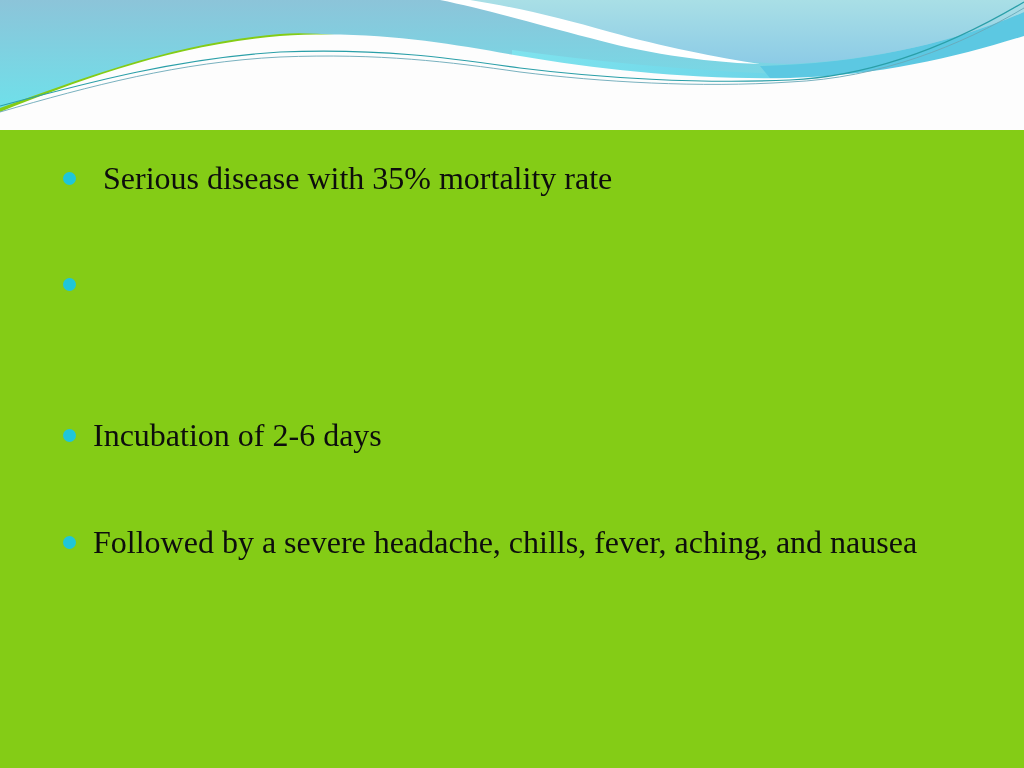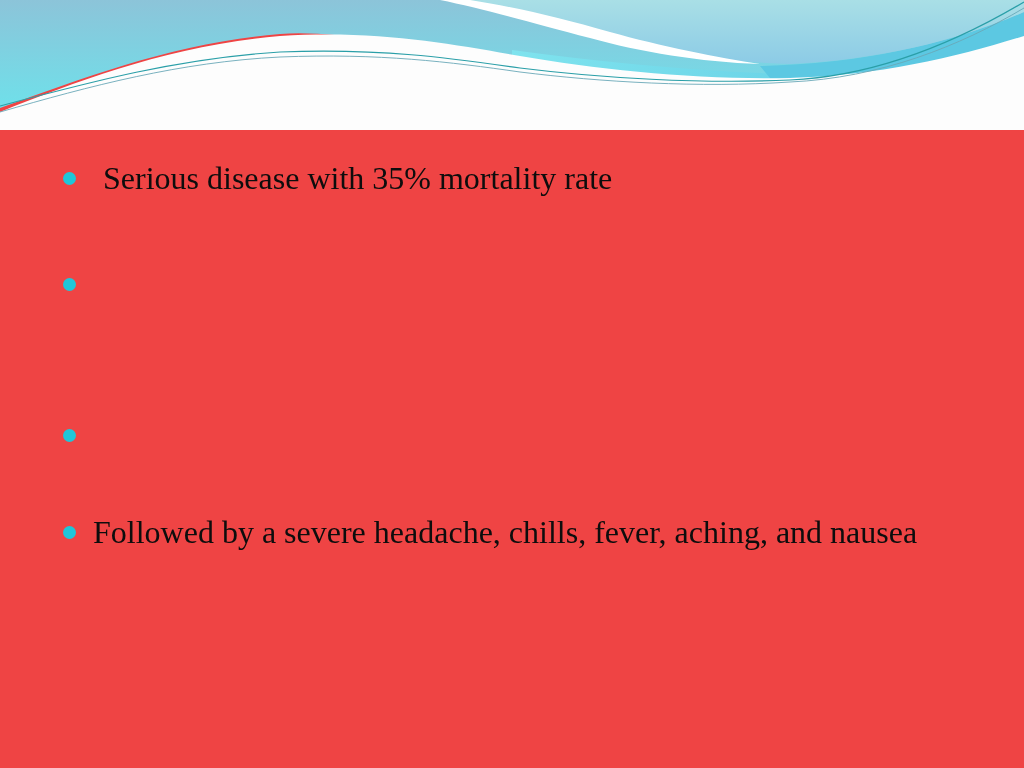--- a/index.html
+++ b/index.html
@@ -7,21 +7,21 @@
       padding: 0;
       width: 1024px;
       height: 768px;
       overflow: hidden;
       background: #fdfdfd;
     }
     .slide {
       position: relative;
       width: 1024px;
       height: 768px;
-      background: #ef4444;
+      background: #84cc16;
       font-family: "Liberation Serif", "DejaVu Serif", serif;
       color: #0d0d0d;
     }
     .header-wave {
       position: absolute;
       left: 0;
       top: 0;
       width: 1024px;
       height: 130px;
     }
@@ -46,21 +46,21 @@
       left: 1px;
       top: 15px;
       width: 13px;
       height: 13px;
       border-radius: 50%;
       background: #1fc6d9;
     }
     .b1 { position: absolute; top: 7px; }
     .b2 { position: absolute; top: 113px; }
     .b3 { position: absolute; top: 264px; }
-    .b4 { position: absolute; top: 361px; }
+    .b4 { position: absolute; top: 371px; }
     .bullet-item { margin-bottom: 0; width: 860px; }
   </style>
 </head>
 <body>
 
 <div class="slide">
 
   <svg class="header-wave" viewBox="0 0 1024 130" preserveAspectRatio="none" xmlns="http://www.w3.org/2000/svg">
     <defs>
       <linearGradient id="gLeft" x1="0" y1="0" x2="0" y2="1">
@@ -95,20 +95,21 @@
   <div class="content">
     <div class="bullet-item first b1">
       <span class="bullet-dot"></span>
       <span class="bullet-text">Serious disease with 35% mortality rate</span>
     </div>
     <div class="bullet-item b2">
       <span class="bullet-dot"></span>
     </div>
     <div class="bullet-item b3">
       <span class="bullet-dot"></span>
+      <span class="bullet-text">Incubation of 2-6 days</span>
     </div>
     <div class="bullet-item b4">
       <span class="bullet-dot"></span>
       <span class="bullet-text">Followed by a severe headache, chills, fever, aching, and nausea</span>
     </div>
   </div>
 
 </div>
 
 </body></html>

